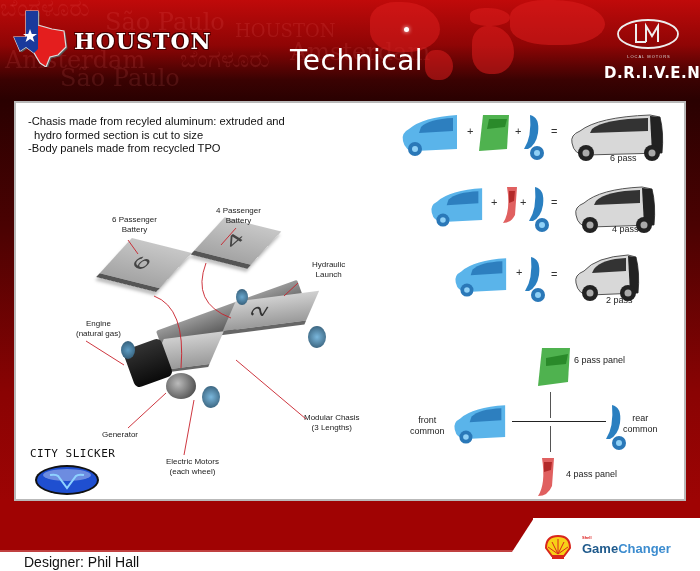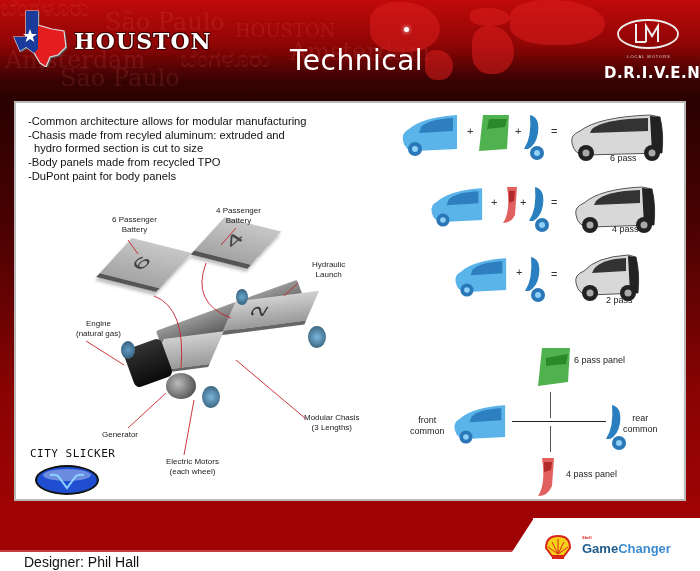--- a/index.html
+++ b/index.html
@@ -97,25 +97,23 @@
   </svg>
   <div class="lm-sub">LOCAL MOTORS</div>
   <div class="driven">D.R.I.V.E.N.</div>
 </div>
 
 <div class="redbg"></div>
 <div class="redbg-bottom"></div>
 
 <div class="panel">
   <div class="features">
-    <div>-Common architecture allows for modular manufacturing</div>
     <div>-Chasis made from recyled aluminum: extruded and</div>
     <div class="indent">hydro formed section is cut to size</div>
     <div>-Body panels made from recycled TPO</div>
-    <div>-DuPont paint for body panels</div>
   </div>
 
   <div>
 
     <div class="slab" style="left:92px;top:142px;width:72px;height:40px;transform:skewX(-35deg) rotate(12deg);">
       <div style="position:absolute;left:26px;top:6px;font-size:22px;color:#444;transform:rotate(-78deg);">6</div>
     </div>
     <div class="slab" style="left:186px;top:121px;width:68px;height:38px;transform:skewX(-35deg) rotate(12deg);">
       <div style="position:absolute;left:24px;top:4px;font-size:22px;color:#444;transform:rotate(-78deg);">4</div>
     </div>

